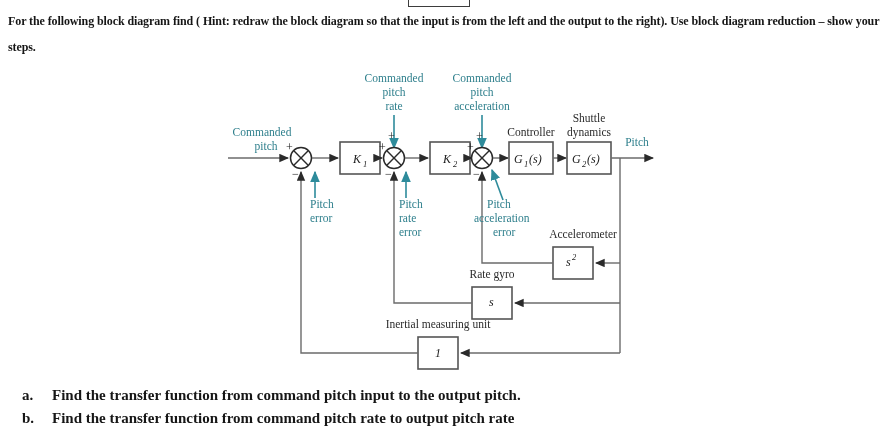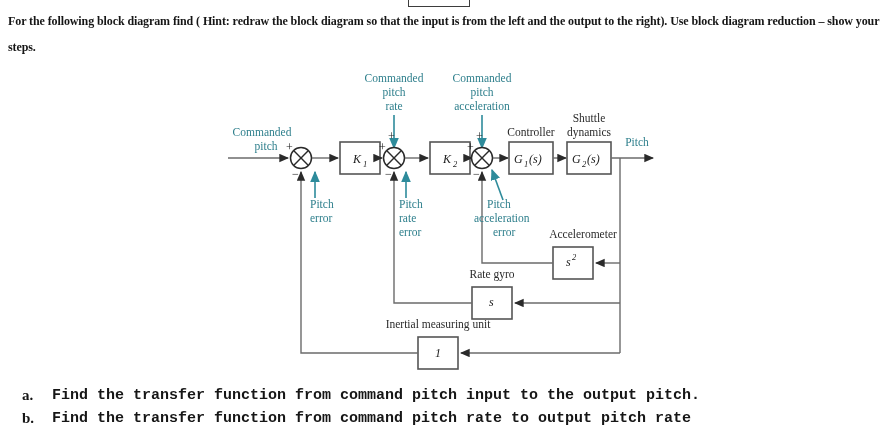--- a/index.html
+++ b/index.html
@@ -52,21 +52,21 @@
     color: #161616;
   }
   .subq {
     display: flex;
     align-items: flex-start;
   }
   .subq-marker {
     width: 30px;
     flex: 0 0 30px;
   }
-  .subq-text { flex: 1 1 auto; font-family: Liberation Mono, monospace; }
+  .subq-text { flex: 1 1 auto; }
 
   
   #diagram {
     position: absolute;
     left: 0;
     top: 60px;
     width: 892px;
     height: 320px;
     text-align: right;
   }

